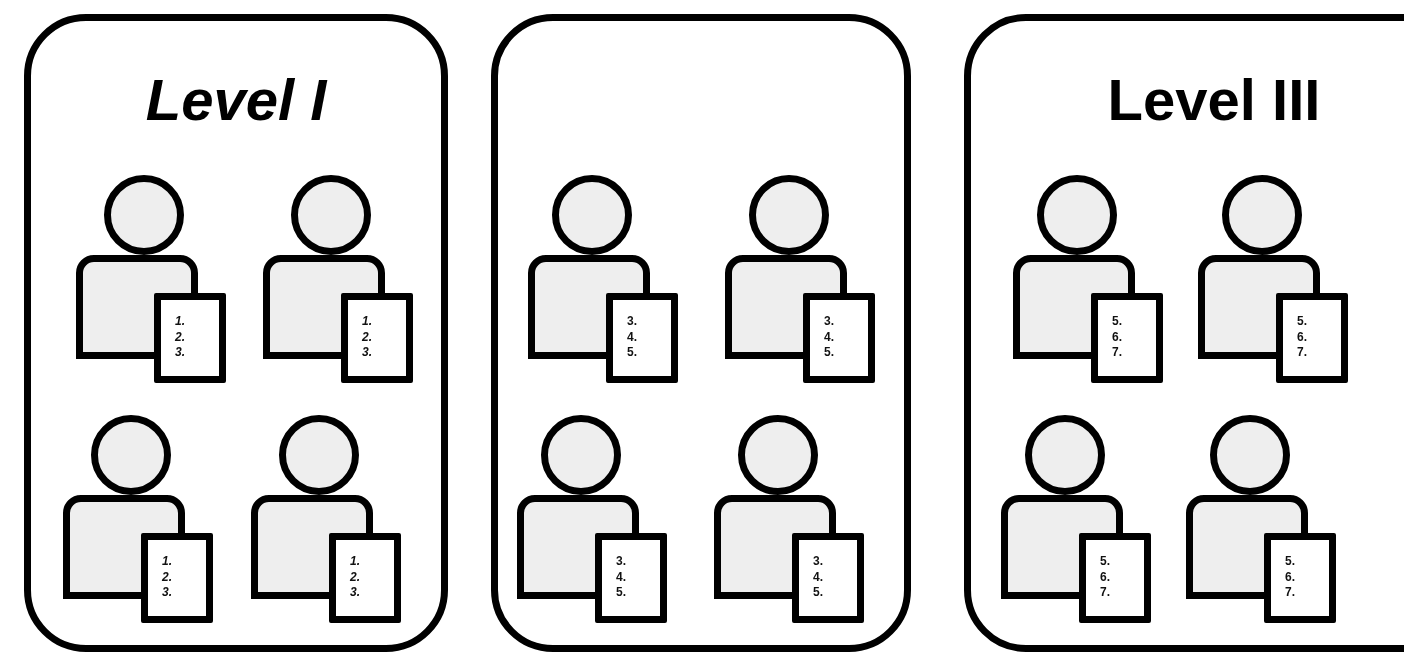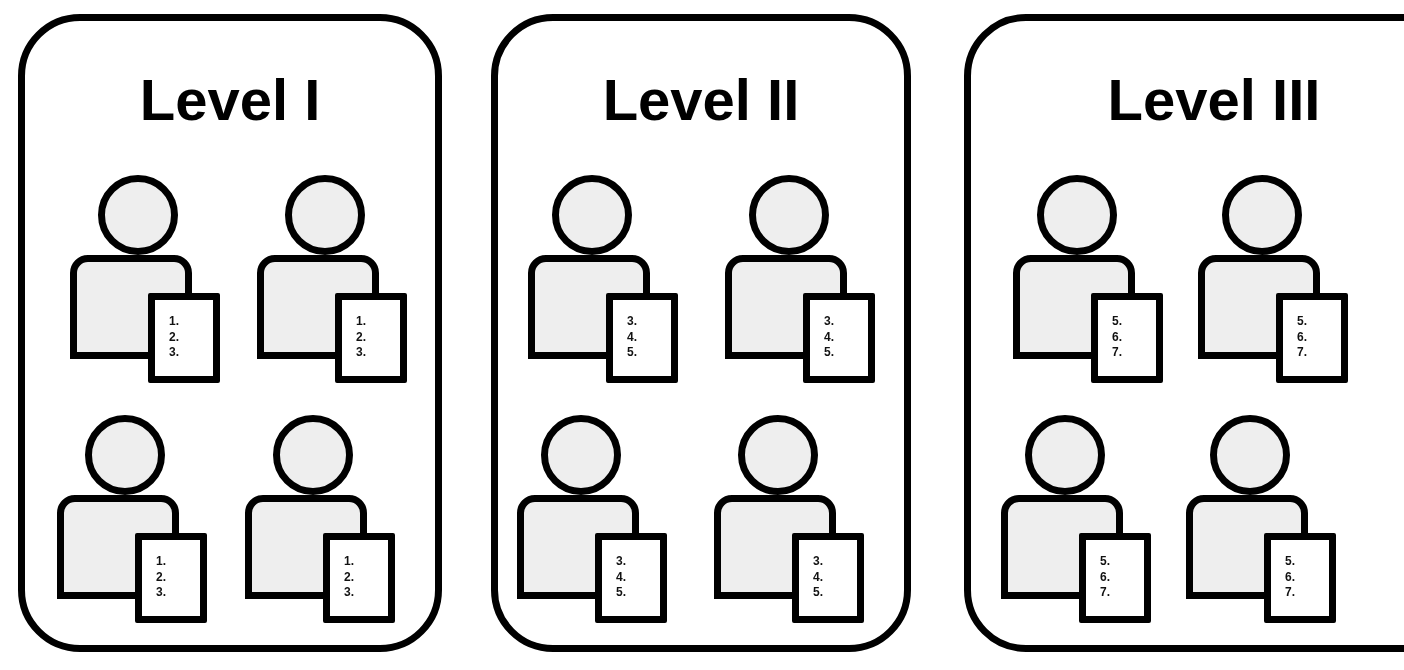--- a/index.html
+++ b/index.html
@@ -8,21 +8,21 @@
     .panel-title { position:absolute; left:0; right:0; top:46px; text-align:center; font-weight:bold; font-size:58px; line-height:66px; color:#000; letter-spacing:0px; }
     .person { position:absolute; width:170px; height:210px; }
     .head { position:absolute; width:66px; height:66px; border:7px solid #000; border-radius:50%; background:#eeeeee; box-sizing:content-box; }
     .torso { position:absolute; width:108px; height:90px; border:7px solid #000; border-radius:18px 18px 0 0; background:#eeeeee; box-sizing:content-box; }
     .doc { position:absolute; width:58px; height:76px; border:7px solid #000; background:#fff; box-sizing:content-box; border-radius:2px; }
     .doc-line { position:absolute; left:14px; font-size:12px; line-height:15.5px; font-weight:bold; color:#111; font-family:"Liberation Sans", sans-serif; }
   </style>
 </head>
 <body>
 
-<div class="panel" style="left:18px; width:424px;">
+<div class="panel" style="left:24px; width:424px;font-style:italic;">
   <div class="panel-title">Level I</div>
 
   <div class="person" style="left:45px; top:154px;">
     <div class="head" style="left:28px; top:0;"></div>
     <div class="torso" style="left:0; top:80px;"></div>
     <div class="doc" style="left:78px; top:118px;">
       <span class="doc-line" style="top:14px;">1.</span>
       <span class="doc-line" style="top:29.5px;">2.</span>
       <span class="doc-line" style="top:45px;">3.</span>
     </div>
@@ -53,21 +53,20 @@
     <div class="torso" style="left:0; top:80px;"></div>
     <div class="doc" style="left:78px; top:118px;">
       <span class="doc-line" style="top:14px;">1.</span>
       <span class="doc-line" style="top:29.5px;">2.</span>
       <span class="doc-line" style="top:45px;">3.</span>
     </div>
   </div>
 </div>
 
 <div class="panel" style="left:491px; width:420px;">
-  <div class="panel-title">Level II</div>
 
   <div class="person" style="left:30px; top:154px;">
     <div class="head" style="left:24px; top:0;"></div>
     <div class="torso" style="left:0; top:80px;"></div>
     <div class="doc" style="left:78px; top:118px;">
       <span class="doc-line" style="top:14px;">3.</span>
       <span class="doc-line" style="top:29.5px;">4.</span>
       <span class="doc-line" style="top:45px;">5.</span>
     </div>
   </div>

